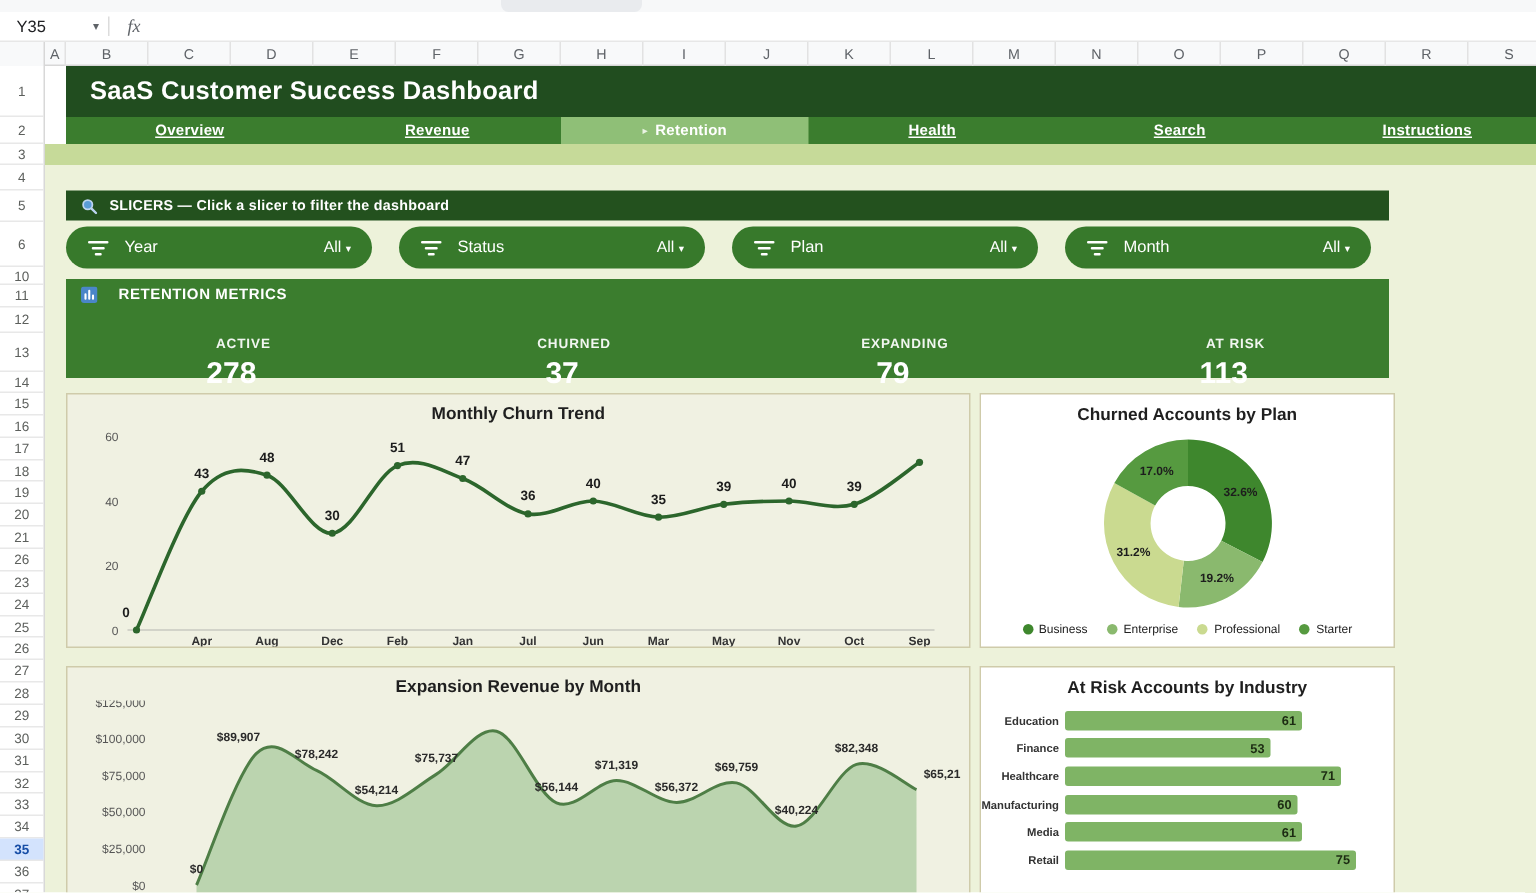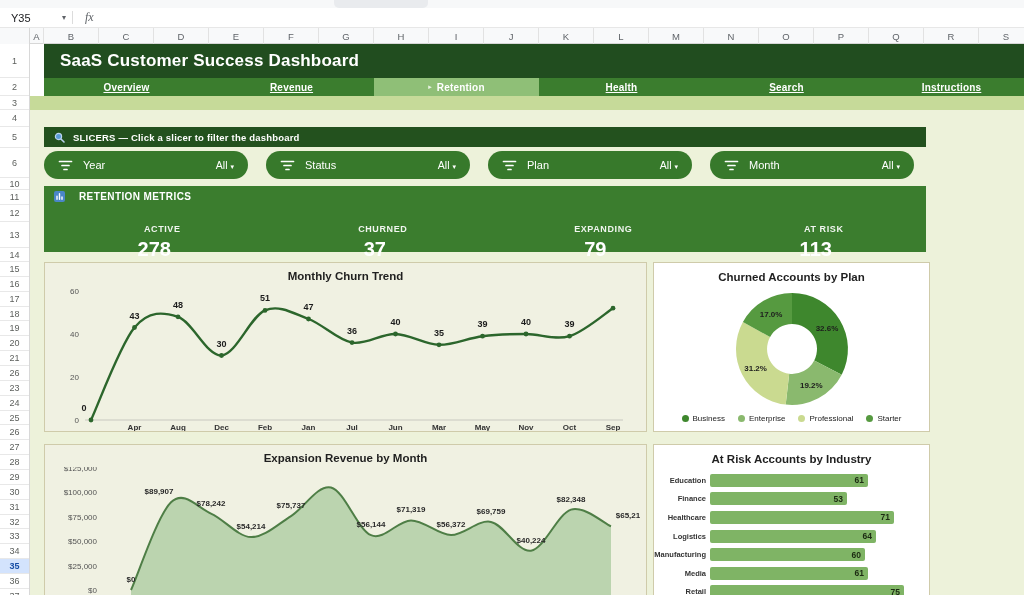--- a/index.html
+++ b/index.html
@@ -344,26 +344,20 @@
               <span class="bval">53</span>
             </div>
           </div>
           <div class="brow">
             <div class="blabel">Healthcare</div>
             <div class="bbar" style="width: 184px;">
               <span class="bval">71</span>
             </div>
           </div>
           <div class="brow">
-            <div class="blabel">Logistics</div>
-            <div class="bbar" style="width: 166px;">
-              <span class="bval">64</span>
-            </div>
-          </div>
-          <div class="brow">
             <div class="blabel">Manufacturing</div>
             <div class="bbar" style="width: 155px;">
               <span class="bval">60</span>
             </div>
           </div>
           <div class="brow">
             <div class="blabel">Media</div>
             <div class="bbar" style="width: 158px;">
               <span class="bval">61</span>
             </div>

